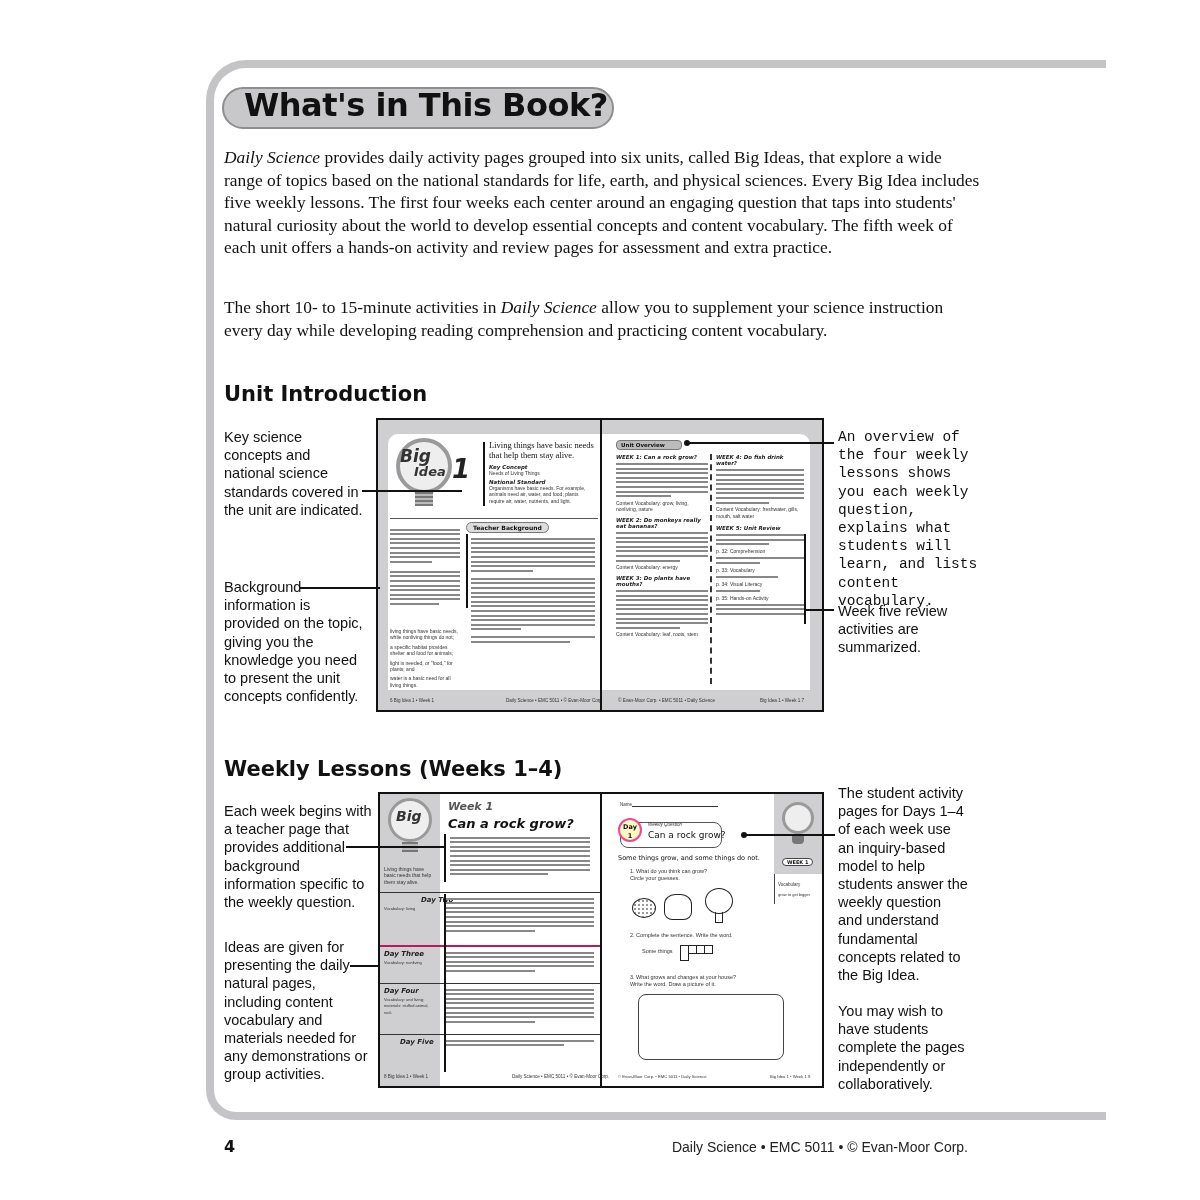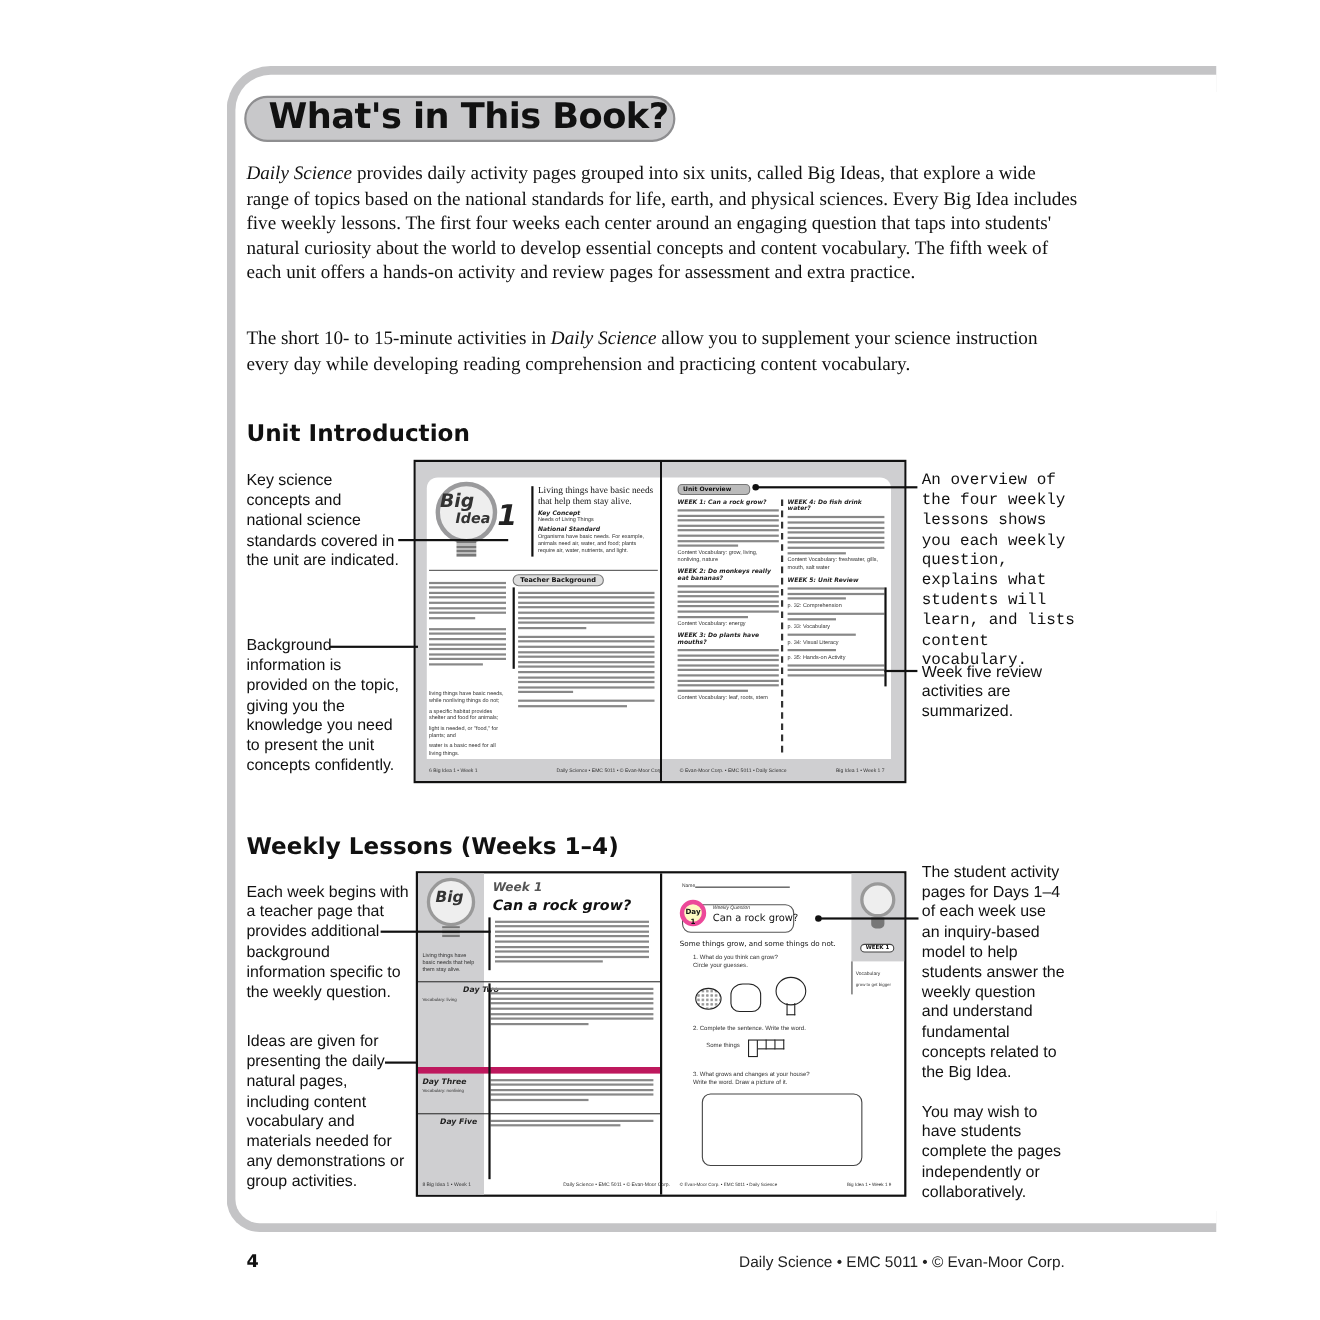--- a/index.html
+++ b/index.html
@@ -242,49 +242,63 @@
           <div></div>
           <div></div>
           <div></div>
           <div></div>
           <div></div>
           <div></div>
           <div></div>
           <div style="width:60%"></div>
         </div>
     </div>
-    <div style="position:relative; height:36px; border-top:6px solid #be185d;margin-top:25px;">
+    <div style="position:relative; height:36px; border-top:2px solid #be185d;">
       <div class="mini-h" style="position:absolute; left:4px; top:3px; font-size:7px;">Day Three</div>
       <div class="mini" style="position:absolute; left:4px; top:13px; width:52px; font-size:4px;">Vocabulary: nonliving</div>
       <div class="textlines" style="position:absolute; left:66px; top:2px; width:148px;">
           <div></div>
           <div></div>
           <div></div>
           <div></div>
           <div style="width:60%"></div>
         </div>
     </div>
+    <div style="position:relative; height:50px; border-top:1px solid #333;">
+      <div class="mini-h" style="position:absolute; left:4px; top:3px; font-size:7px;">Day Four</div>
+      <div class="mini" style="position:absolute; left:4px; top:13px; width:52px; font-size:4px;">Vocabulary: and living; materials: stuffed animal, rock</div>
+      <div class="textlines" style="position:absolute; left:66px; top:2px; width:148px;">
+          <div></div>
+          <div></div>
+          <div></div>
+          <div></div>
+          <div></div>
+          <div></div>
+          <div></div>
+          <div style="width:60%"></div>
+        </div>
+    </div>
     <div style="position:relative; height:34px; border-top:1px solid #333;">
       <div class="mini-h" style="position:absolute; left:4px; top:3px; font-size:7px;margin-left:16px;">Day Five</div>
       <div class="textlines" style="position:absolute; left:66px; top:2px; width:148px;">
           <div></div>
           <div style="width:80%"></div>
         </div>
     </div>
   </div>
   <div style="position:absolute; left:64px; top:100px; width:2px; height:178px; background:#111;"></div>
   <div class="mini" style="position:absolute; left:4px; top:280px; font-size:4.6px;">8   Big Idea 1 • Week 1</div>
   <div class="mini" style="position:absolute; left:132px; top:280px; font-size:4.6px;">Daily Science • EMC 5011 • © Evan-Moor Corp.</div>
 
   <div style="position:absolute; left:220px; top:0; width:2px; height:292px; background:#111;"></div>
 
   <div class="mini" style="position:absolute; left:240px; top:8px; font-size:4.5px;">Name</div>
   <div style="position:absolute; left:252px; top:12px; width:86px; height:1px; background:#333;"></div>
   <div style="position:absolute; left:240px; top:28px; width:100px; height:24px; border:1px solid #555; border-radius:8px;"></div>
-  <div style="position:absolute; left:238px; top:24px; width:24px; height:24px; border-radius:50%; background:#fef9c3; border:4px solid #ec4899; text-align:center; font-family:'DejaVu Sans',sans-serif; font-weight:bold; font-size:6.5px; line-height:9px; padding-top:3px; box-sizing:border-box;">Day 1</div>
+  <div style="position:absolute; left:238px; top:24px; width:24px; height:24px; border-radius:50%; background:#fef9c3; border:2px solid #ec4899; text-align:center; font-family:'DejaVu Sans',sans-serif; font-weight:bold; font-size:6.5px; line-height:9px; padding-top:3px; box-sizing:border-box;">Day 1</div>
   <div class="mini" style="position:absolute; left:268px; top:28px; font-size:4.5px; font-style:italic;">Weekly Question</div>
   <div style="position:absolute; left:268px; top:36px; font-family:'DejaVu Sans',sans-serif; font-size:9px;">Can a rock grow?</div>
   <div style="position:absolute; left:238px; top:60px; font-family:'DejaVu Sans',sans-serif; font-size:6.5px;">Some things grow, and some things do not.</div>
   <div class="mini" style="position:absolute; left:250px; top:74px; width:80px; font-size:5.5px; line-height:7px;">1. What do you think can grow? Circle your guesses.</div>
 
   <div style="position:absolute; left:252px; top:104px; width:22px; height:18px; border:1px solid #222; border-radius:50%; background:radial-gradient(#999 1px, transparent 1.5px) 0 0/4px 4px;"></div>
   <div style="position:absolute; left:284px; top:100px; width:26px; height:24px; border:1px solid #222; border-radius:40% 40% 30% 30%;"></div>
   <div style="position:absolute; left:325px; top:94px; width:26px; height:24px; border:1px solid #222; border-radius:50%;"></div>
   <div style="position:absolute; left:335px; top:118px; width:6px; height:10px; border:1px solid #222; border-top:none;"></div>
   <div class="mini" style="position:absolute; left:250px; top:138px; font-size:5.5px;">2. Complete the sentence. Write the word.</div>

